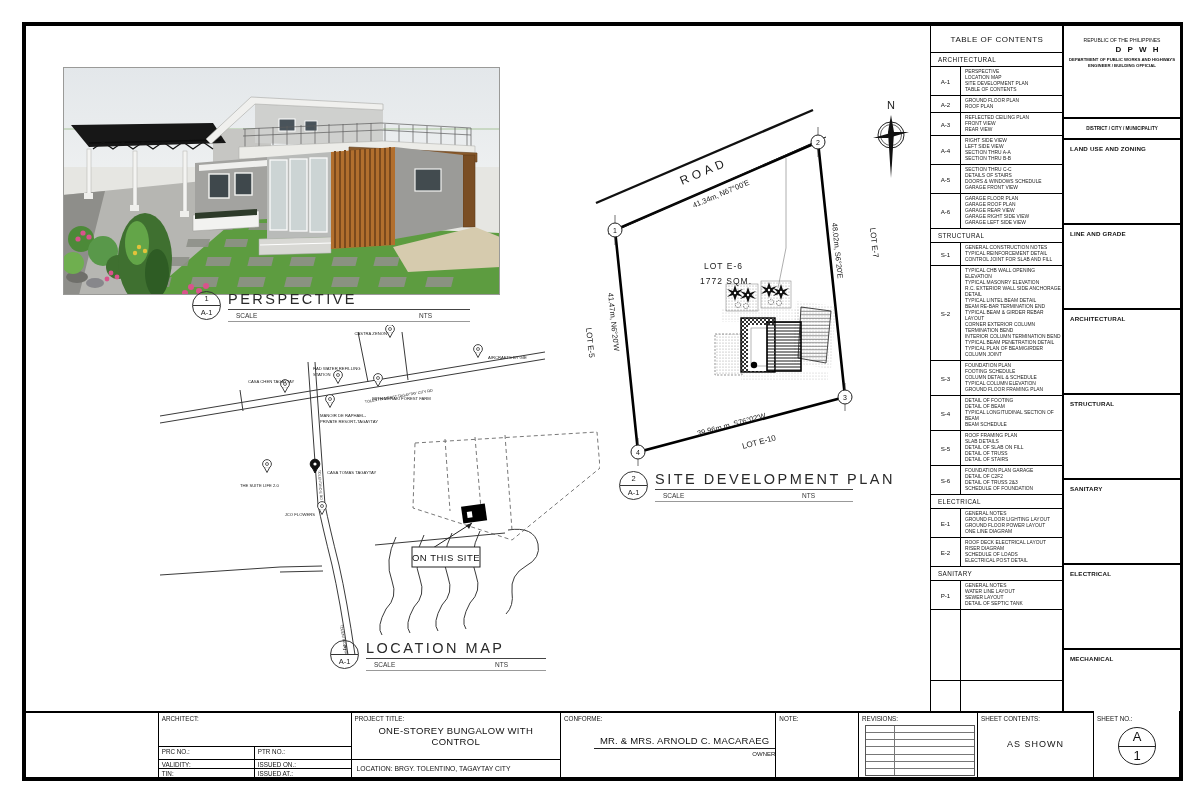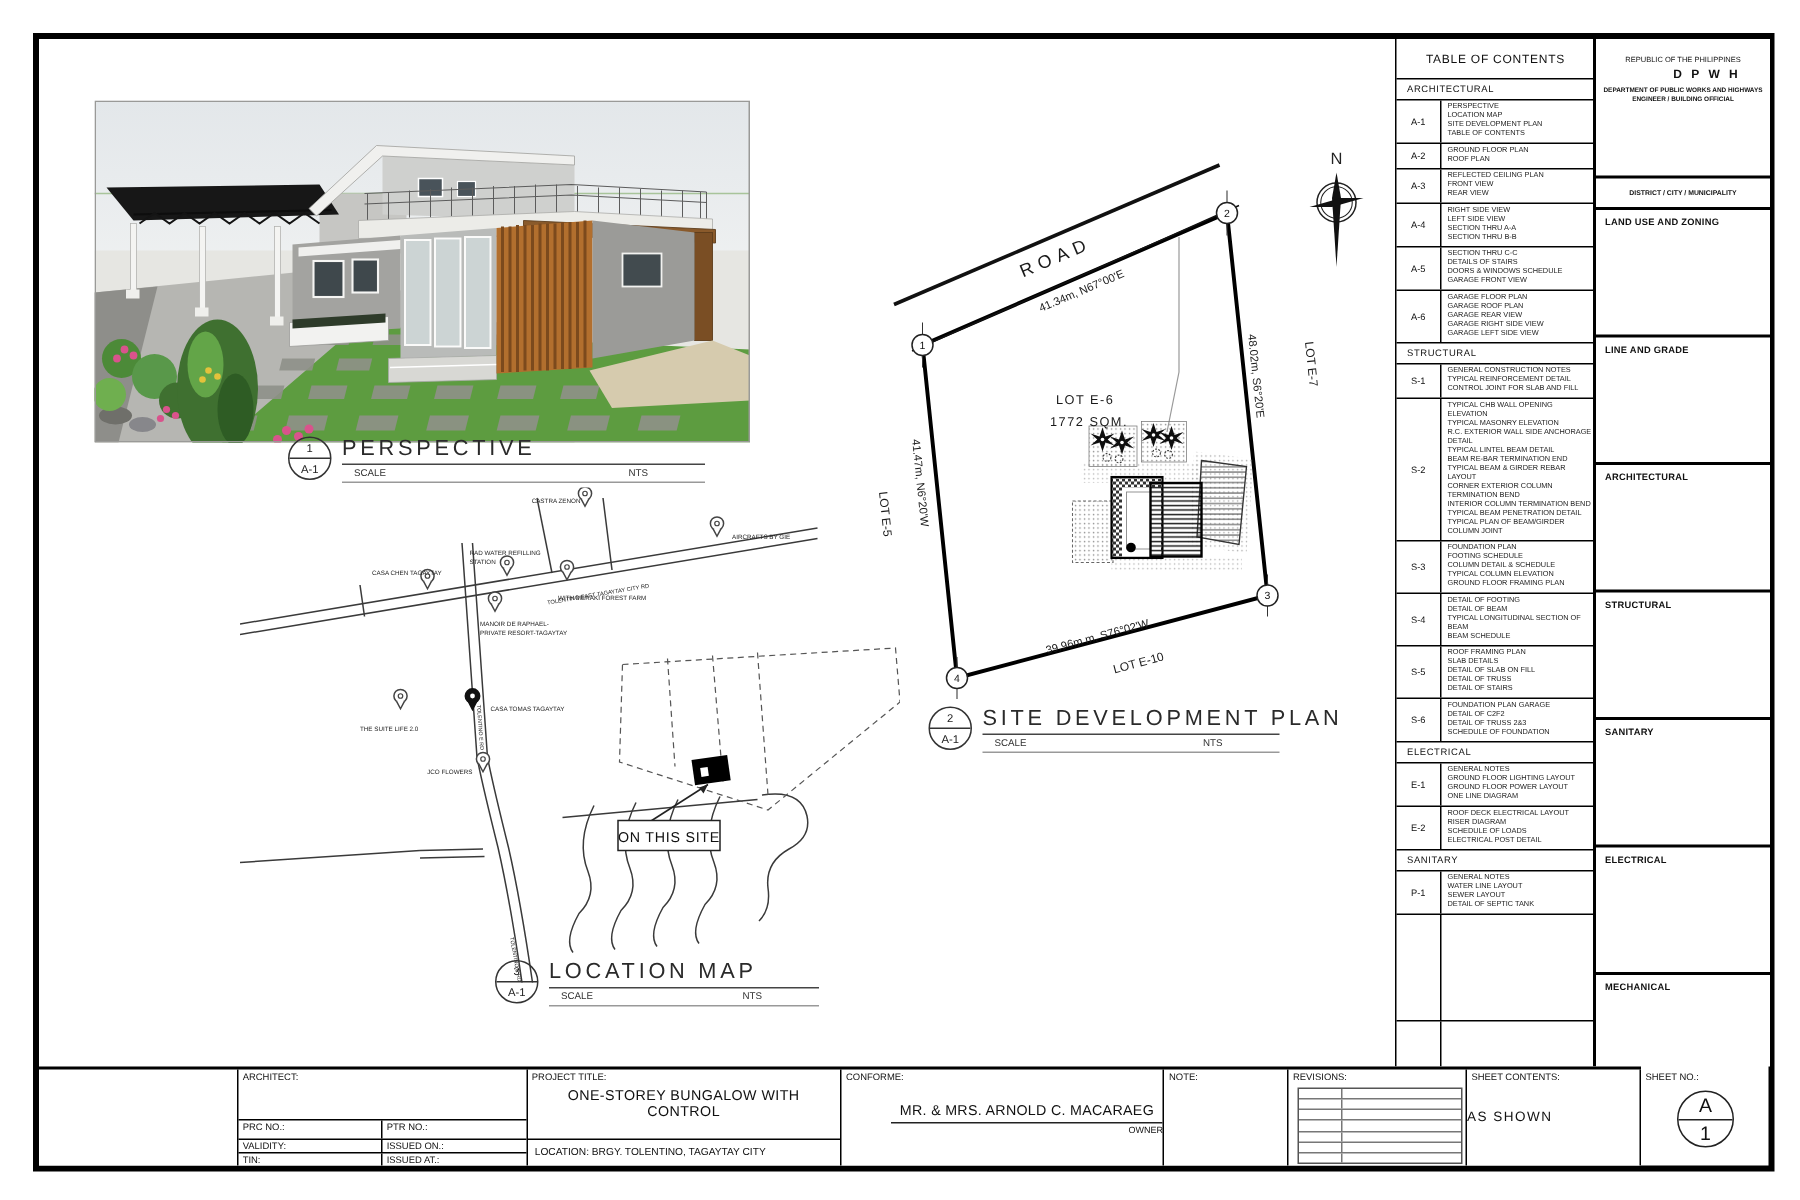--- a/index.html
+++ b/index.html
@@ -67,21 +67,21 @@
   .tb-conf .own{display:inline-block;margin-top:22px;font-size:9.5px;letter-spacing:.2px;
                 border-bottom:1px solid #222;padding:0 6px 2px;}
   .tb-conf .rol{font-size:6px;margin-top:2px;}
   .tb-note{width:83px;}
   .tb-rev{width:120px;}
   .rev-tbl{position:absolute;left:6px;top:12px;width:108px;height:49px;border:1px solid #555;
            display:flex;flex-direction:column;}
   .rev-r{flex:1;border-bottom:1px solid #777;position:relative;}
   .rev-r:last-child{border-bottom:none;}
   .rev-r::after{content:"";position:absolute;left:28px;top:0;bottom:0;border-left:1px solid #777;}
-  .tb-sc{width:117px;}
+  .tb-sc{width:117px;text-align:center;}
   .tb-sc .asv{margin-top:26px;font-size:9px;letter-spacing:1px;}
   .tb-sn{flex:1;}
   .sn-circle{position:absolute;left:24px;top:14px;width:36px;height:36px;border:1.6px solid #222;border-radius:50%;
              display:flex;flex-direction:column;text-align:center;font-size:13px;}
   .sn-circle .t{flex:1;display:flex;align-items:center;justify-content:center;}
   .sn-circle .b{flex:1;display:flex;align-items:center;justify-content:center;border-top:1.2px solid #222;}
 
   svg text{font-family:"Liberation Sans",sans-serif;}
 </style>
 </head>

